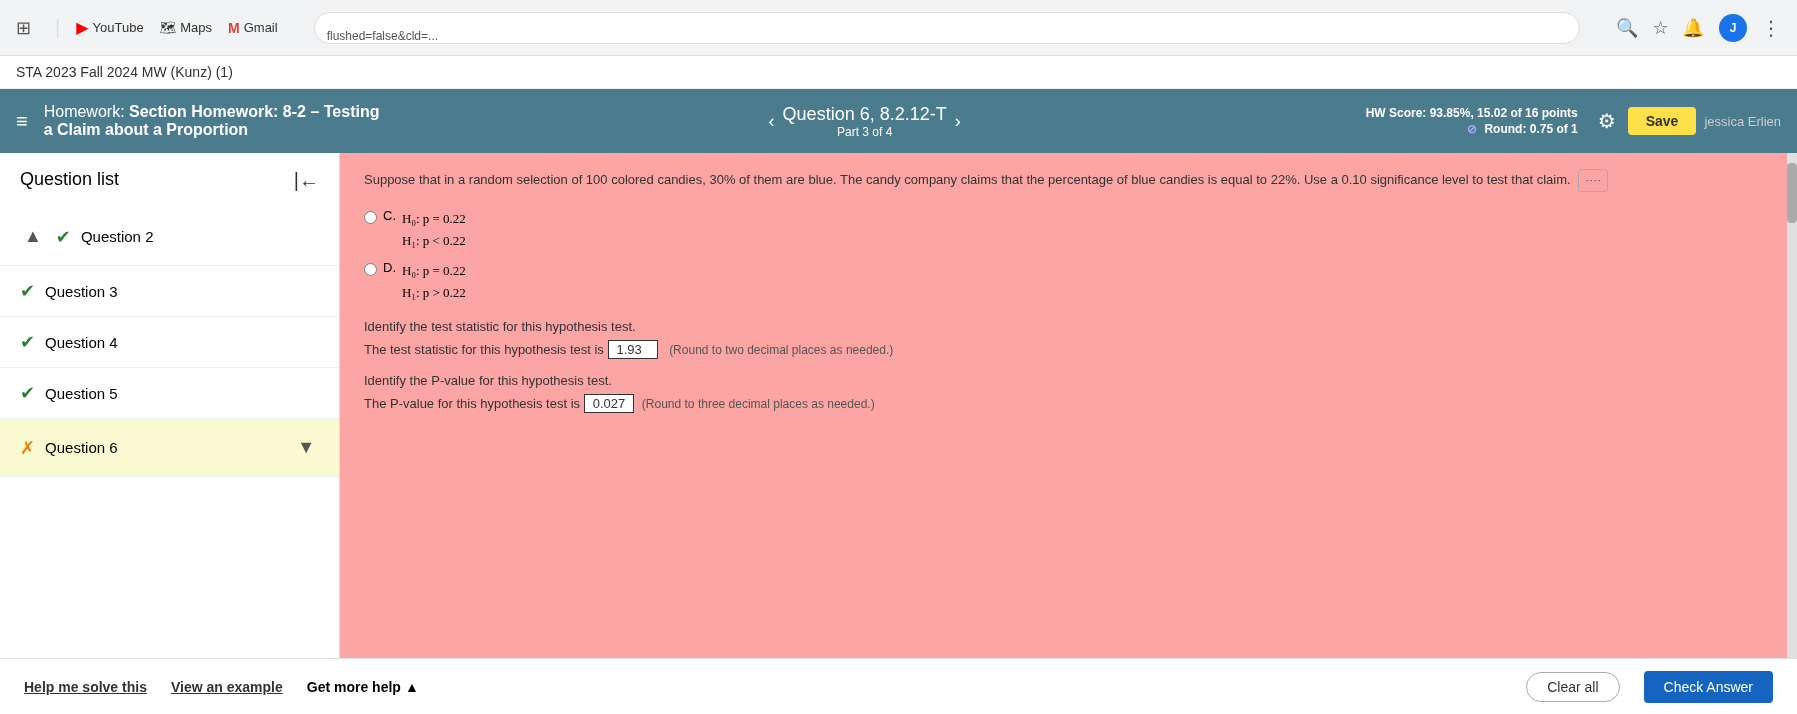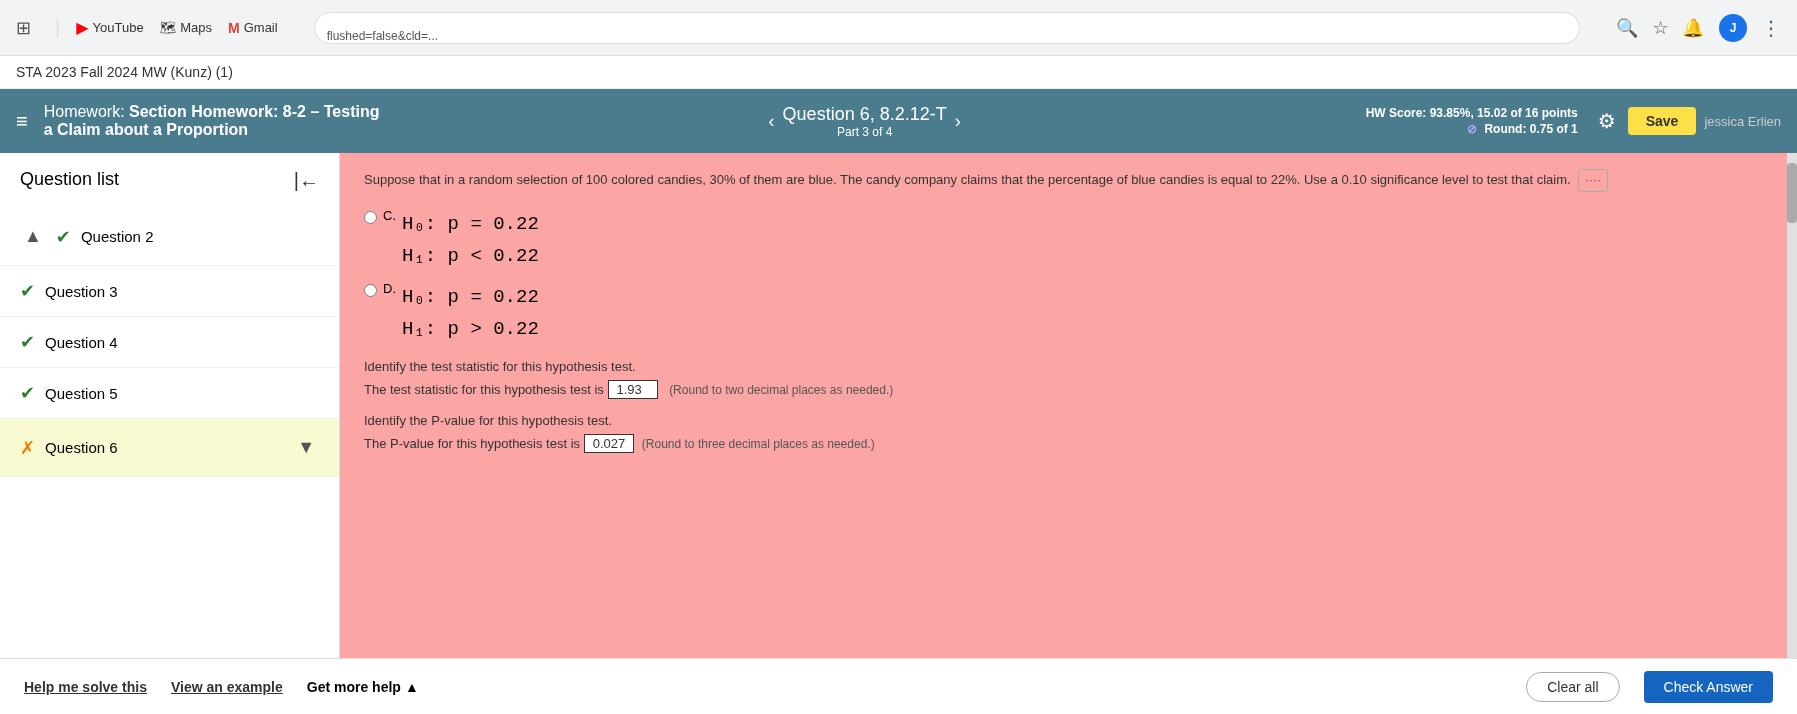--- a/index.html
+++ b/index.html
@@ -140,21 +140,21 @@
     }
     .option-row {
       display: flex;
       align-items: flex-start;
       gap: 6px;
       margin-bottom: 8px;
       font-size: 13px;
     }
     .option-radio { margin-top: 3px; cursor: pointer; }
     .option-label { font-weight: normal; }
-    .option-math { font-family: Liberation Mono, monospace; font-size: 19px; line-height: 1.7; }
+    .option-math { font-family: Liberation Serif, serif; font-size: 13px; line-height: 1.7; }
     .section-label { font-size: 13px; color: #333; margin: 14px 0 6px 0; }
     .answer-line { font-size: 13px; color: #333; margin: 4px 0; }
     .answer-box {
       display: inline-block;
       border: 1px solid #333;
       padding: 1px 8px;
       min-width: 50px;
       background: #fff;
       font-size: 13px;
     }

